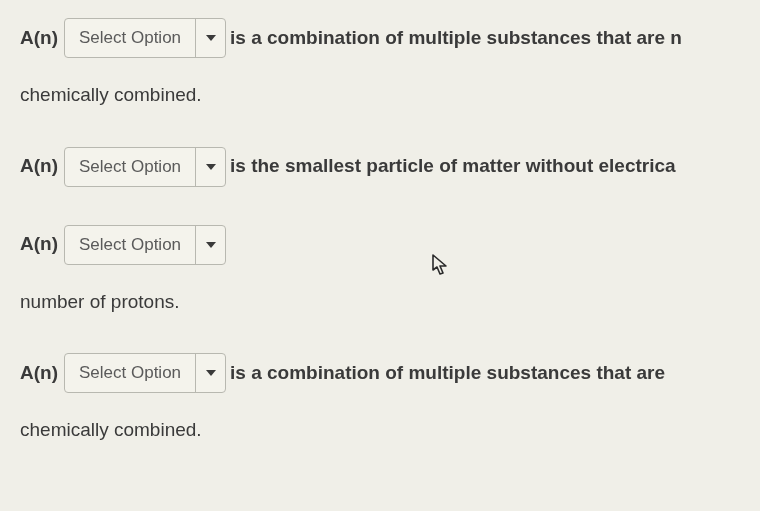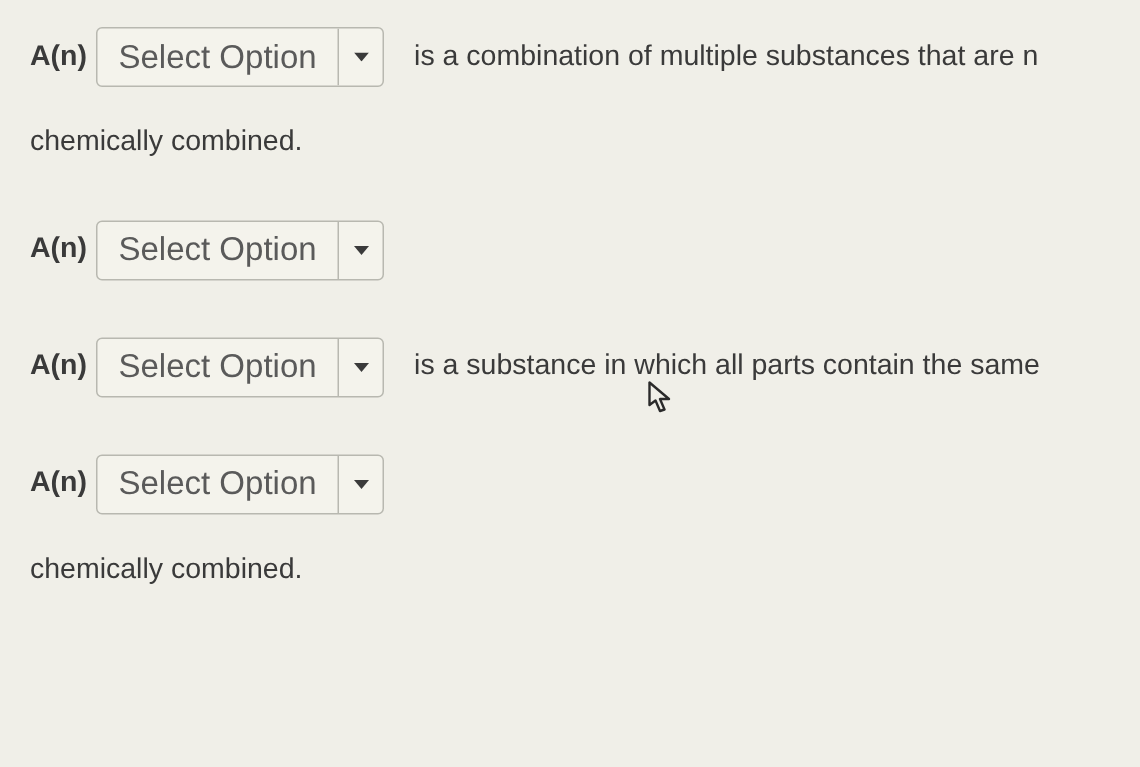--- a/index.html
+++ b/index.html
@@ -38,37 +38,38 @@
       border: 1px solid #b8b8b0;
       border-radius: 4px;
       background: #f4f3ec;
       height: 40px;
       cursor: pointer;
       overflow: hidden;
     }
     .select-label {
       padding: 8px 14px;
       color: #5a5a5a;
-      font-size: 22px;
+      font-size: 17px;
       display: flex;
       align-items: center;
     }
     .select-arrow {
       width: 30px;
       border-left: 1px solid #b8b8b0;
       display: flex;
       align-items: center;
       justify-content: center;
     }
     .select-arrow svg {
       width: 10px;
       height: 6px;
     }
     .after-text {
-      margin-left: 20px;
+      margin-left: 4px;
+      font-weight: bold;
     }
     .second-line {
       margin-top: 24px;
     }
     .cursor {
       position: absolute;
       left: 432px;
       top: 254px;
       pointer-events: none;
     }
@@ -100,50 +101,52 @@
   <div class="question-line">
     <span class="prefix">A(n)</span>
     <div class="select-box">
       <span class="select-label">Select Option</span>
       <span class="select-arrow">
         <svg viewBox="0 0 10 6">
             <path d="M0 0 L5 6 L10 0 Z" fill="#3a3a3a"></path>
           </svg>
       </span>
     </div>
-  </div>
-</div>
-
-<div class="question">
-  <div class="question-line">
-    <span class="prefix">A(n)</span>
-    <div class="select-box">
-      <span class="select-label">Select Option</span>
-      <span class="select-arrow">
-        <svg viewBox="0 0 10 6">
-            <path d="M0 0 L5 6 L10 0 Z" fill="#3a3a3a"></path>
-          </svg>
-      </span>
-    </div>
-    <span class="after-text">is a substance in which all parts contain the same</span>
+    <span class="after-text">is the smallest particle of matter without electrica</span>
   </div>
 </div>
 
 <div class="question">
   <div class="question-line">
     <span class="prefix">A(n)</span>
     <div class="select-box">
       <span class="select-label">Select Option</span>
       <span class="select-arrow">
         <svg viewBox="0 0 10 6">
             <path d="M0 0 L5 6 L10 0 Z" fill="#3a3a3a"></path>
           </svg>
       </span>
     </div>
   </div>
+  <div class="second-line">number of protons.</div>
+</div>
+
+<div class="question">
+  <div class="question-line">
+    <span class="prefix">A(n)</span>
+    <div class="select-box">
+      <span class="select-label">Select Option</span>
+      <span class="select-arrow">
+        <svg viewBox="0 0 10 6">
+            <path d="M0 0 L5 6 L10 0 Z" fill="#3a3a3a"></path>
+          </svg>
+      </span>
+    </div>
+    <span class="after-text">is a combination of multiple substances that are</span>
+  </div>
   <div class="second-line">chemically combined.</div>
 </div>
 
 <div class="cursor">
   <svg viewBox="0 0 18 22">
     <path d="M1 1 L1 16 L5 13 L8 20 L11 19 L8 12 L14 12 Z" fill="none" stroke="#2a2a2a" stroke-width="1.6" stroke-linejoin="round"></path>
   </svg>
 </div>
 
 </body></html>

